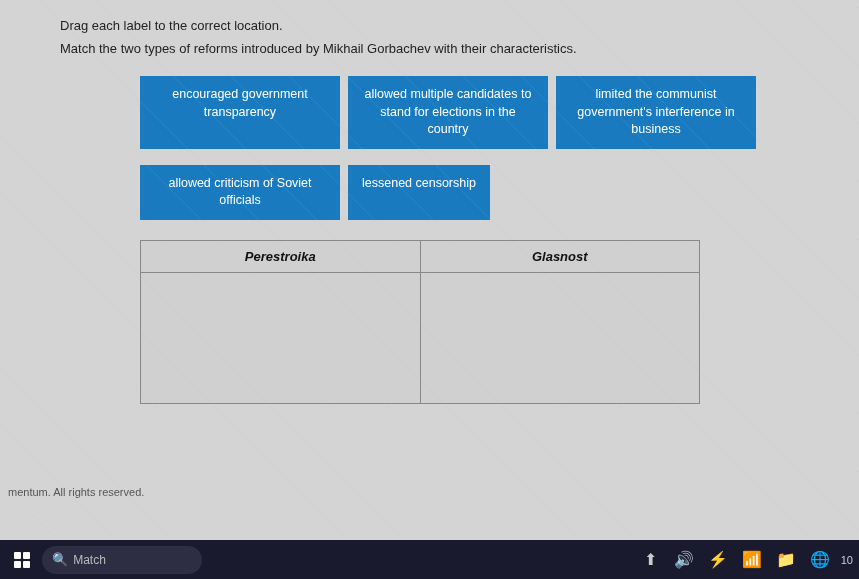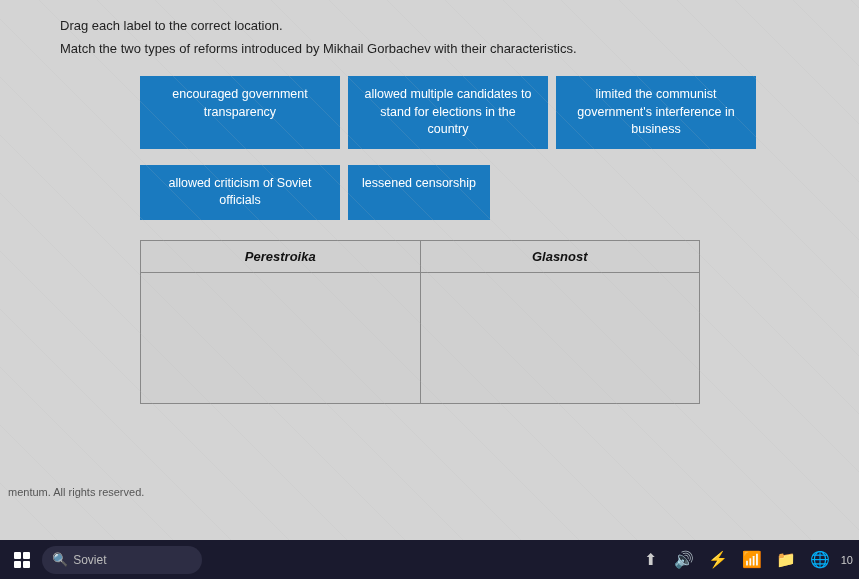--- a/index.html
+++ b/index.html
@@ -243,21 +243,21 @@
     <svg viewBox="0 0 20 20" fill="white" xmlns="http://www.w3.org/2000/svg">
       <rect x="2" y="2" width="7" height="7" rx="1"></rect>
       <rect x="11" y="2" width="7" height="7" rx="1"></rect>
       <rect x="2" y="11" width="7" height="7" rx="1"></rect>
       <rect x="11" y="11" width="7" height="7" rx="1"></rect>
     </svg>
   </div>
 
   <div class="search-bar">
     <span class="search-icon-small">🔍</span>
-    <span class="search-input-text">Soviet</span>
+    <span class="search-input-text">Match</span>
   </div>
 
   <div class="taskbar-right">
     <div class="taskbar-icon">⬆</div>
     <div class="taskbar-icon">🔊</div>
     <div class="taskbar-icon">⚡</div>
     <div class="taskbar-icon">📶</div>
     <div class="taskbar-icon">📁</div>
     <div class="taskbar-icon">🌐</div>
     <div class="taskbar-time">10</div>

